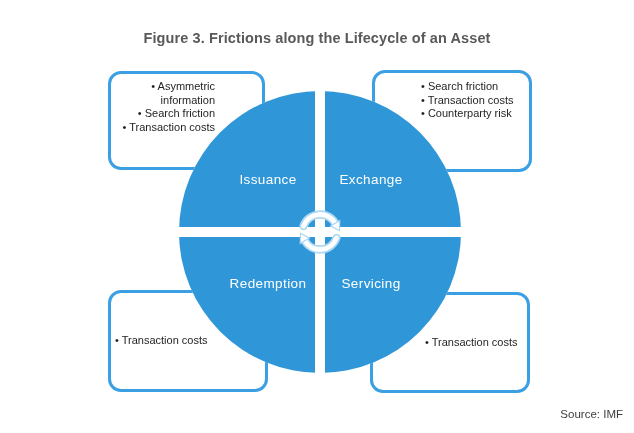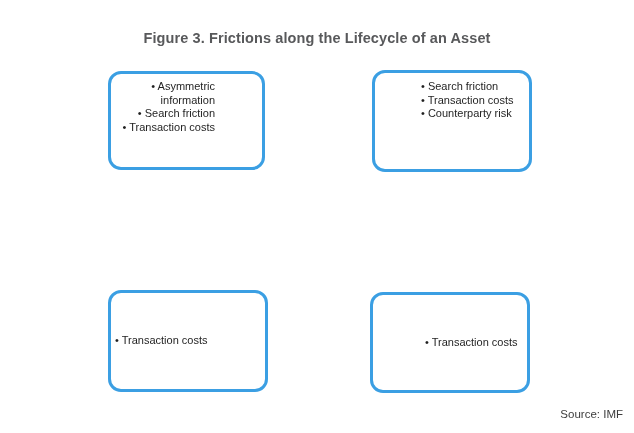--- a/index.html
+++ b/index.html
@@ -127,16 +127,39 @@
         <div class="bullet-item">• Transaction costs</div>
       </div>
   </div>
 
   <div class="callout callout-br">
     <div class="bullets">
         <div class="bullet-item">• Transaction costs</div>
       </div>
   </div>
 
+  <div class="circle">
+    <div class="quad quad-tl"></div>
+    <div class="quad quad-tr"></div>
+    <div class="quad quad-bl"></div>
+    <div class="quad quad-br"></div>
+
+    <span class="qlabel qlabel-issuance">Issuance</span>
+    <span class="qlabel qlabel-exchange">Exchange</span>
+    <span class="qlabel qlabel-redemption">Redemption</span>
+    <span class="qlabel qlabel-servicing">Servicing</span>
+
+    <svg class="cycle-icon" viewBox="0 0 64 64">
+
+      <path d="M 13.2 25.2 A 20 20 0 0 1 49.3 22" fill="none" stroke="#aed8f2" stroke-width="9.5" stroke-linecap="round"></path>
+      <path d="M 50.8 38.8 A 20 20 0 0 1 14.7 42" fill="none" stroke="#aed8f2" stroke-width="9.5" stroke-linecap="round"></path>
+
+      <path d="M 13.2 25.2 A 20 20 0 0 1 49.3 22" fill="none" stroke="#ffffff" stroke-width="5.5" stroke-linecap="round"></path>
+      <path d="M 50.8 38.8 A 20 20 0 0 1 14.7 42" fill="none" stroke="#ffffff" stroke-width="5.5" stroke-linecap="round"></path>
+
+      <polygon points="0,-6 10,0 0,6" transform="translate(49.3,22) rotate(60)" fill="#ffffff" stroke="#aed8f2" stroke-width="1.4"></polygon>
+      <polygon points="0,-6 10,0 0,6" transform="translate(14.7,42) rotate(-120)" fill="#ffffff" stroke="#aed8f2" stroke-width="1.4"></polygon>
+    </svg>
+  </div>
 
   <div class="source-credit">Source: IMF</div>
 
 </div>
 
 </body></html>

